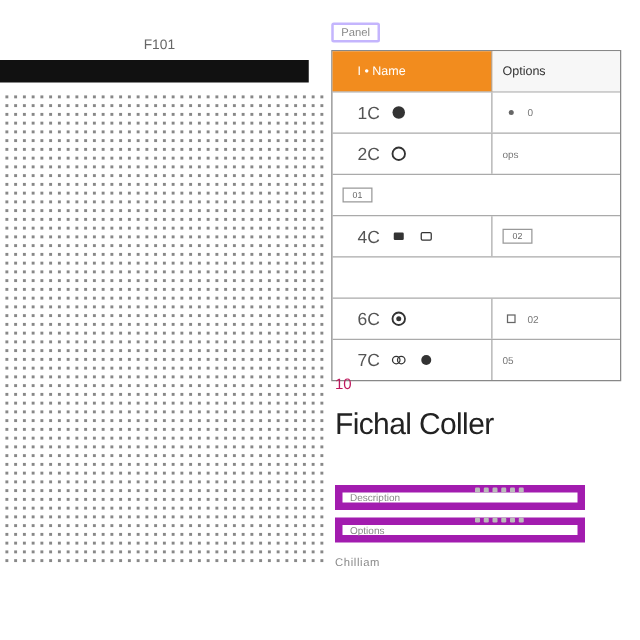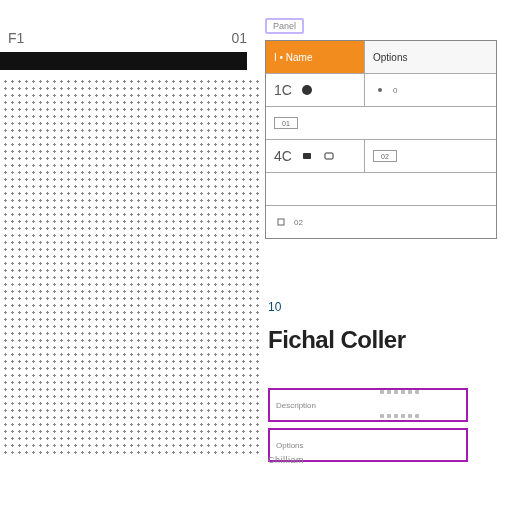--- a/index.html
+++ b/index.html
@@ -1,44 +1,44 @@
 <!DOCTYPE html>
 <html><head>
 <meta charset="utf-8">
 <style>
 html,body{margin:0;padding:0;width:512px;height:512px;background:#fff;font-family:-apple-system,BlinkMacSystemFont,"Segoe UI",sans-serif;overflow:hidden}
 .canvas{position:relative;width:512px;height:512px}
 .left-panel{position:absolute;left:0;top:30px;width:255px}
-.left-header{font-size:14px;color:#666;padding:0 8px 6px 8px;display:flex;justify-content:space-between}
+.left-header{font-size:11px;color:#666;padding:0 8px 6px 8px;display:flex;justify-content:center}
 .black-bar{height:18px;background:#111;width:255px;margin-left:-8px}
 .dot-grid{width:260px;height:380px;margin-top:6px;background-image:radial-gradient(circle,#888 1.2px,transparent 1.2px);background-size:7px 7px;background-position:2px 2px}
 .top-badge{position:absolute;left:265px;top:18px;font-size:9px;color:#888;border:2px solid #c4b5fd;padding:1px 6px;border-radius:2px}
 .table{position:absolute;left:265px;top:40px;width:230px;border:1px solid #888;font-size:11px}
 .trow{display:flex;border-bottom:1px solid #aaa;height:32px;align-items:center}
 .trow:last-child{border-bottom:none}
-.tcell-a{width:99px;border-right:1px solid #aaa;height:100%;display:flex;align-items:center;padding:0 8px;gap:8px;box-sizing:border-box}
+.tcell-a{width:128px;border-right:1px solid #aaa;height:100%;display:flex;align-items:center;padding:0 20px;gap:8px;box-sizing:border-box}
 .tcell-b{flex:1;height:100%;display:flex;align-items:center;padding:0 8px;box-sizing:border-box;gap:6px}
 .hdr .tcell-a{background:#f28c1e;color:#fff;font-size:10px;justify-content:flex-start}
 .hdr .tcell-b{background:#f7f7f7;font-size:10px;color:#333}
 .ico{width:14px;height:14px;display:flex;align-items:center;justify-content:center}
 .ico svg{width:14px;height:14px}
 .lbl{font-size:14px;color:#555}
 .small-txt{font-size:8px;color:#777}
 .tiny-box{width:22px;height:10px;border:1px solid #999;font-size:7px;display:flex;align-items:center;justify-content:center;color:#666}
-.num10{position:absolute;left:268px;top:300px;font-size:12px;color:#0c4a6e}
+.num10{position:absolute;left:268px;top:300px;font-size:12px;color:#be185d}
 .title-block{position:absolute;left:268px;top:326px}
-.big-title{font-size:24px;font-weight:700;color:#222;letter-spacing:-0.5px}
+.big-title{font-size:24px;font-weight:400;color:#222;letter-spacing:-0.5px}
 .sub-title{font-size:14px;color:#666;margin-top:-2px}
 .fields{position:absolute;left:268px;top:388px;width:200px}
-.field{height:34px;border:2px solid #a21caf;margin-bottom:6px;display:flex;align-items:center;padding:0 6px;font-size:8px;color:#888;box-sizing:border-box}
+.field{height:20px;border:6px solid #a21caf;margin-bottom:6px;display:flex;align-items:center;padding:0 6px;font-size:8px;color:#888;box-sizing:border-box}
 .dots-row{position:absolute;left:380px;top:390px;display:flex;gap:3px}
 .dots-row .d{width:4px;height:4px;background:#bbb;border-radius:1px}
 .dots-row2{position:absolute;left:380px;top:414px;display:flex;gap:3px}
 .dots-row2 .d{width:4px;height:4px;background:#bbb;border-radius:1px}
-.footer-txt{position:absolute;left:268px;top:455px;font-size:9px;color:#888;letter-spacing:0.5px}
+.footer-txt{position:absolute;left:268px;top:445px;font-size:9px;color:#888;letter-spacing:0.5px}
 </style>
 </head>
 <body>
 <div class="canvas">
 
 <div class="left-panel">
   <div class="left-header">
     <span>F1</span>
     <span>01</span>
   </div>
@@ -70,20 +70,33 @@
     <div class="tcell-b">
           <span class="ico">
             <svg viewBox="0 0 14 14">
               <circle cx="7" cy="7" r="2" fill="#666"></circle>
             </svg>
           </span>
           <span class="small-txt">0</span>
         </div>
   </div>
 
+  <div class="trow">
+    <div class="tcell-a">
+      <span class="lbl">2C</span>
+      <span class="ico">
+            <svg viewBox="0 0 14 14">
+              <circle cx="7" cy="7" r="5" fill="none" stroke="#333" stroke-width="1.5"></circle>
+            </svg>
+          </span>
+    </div>
+    <div class="tcell-b">
+          <span class="small-txt">ops</span>
+        </div>
+  </div>
 
   <div class="trow">
     <div class="tcell-b">
           <span class="tiny-box">01</span>
         </div>
   </div>
 
   <div class="trow">
     <div class="tcell-a">
       <span class="lbl">4C</span>
@@ -100,30 +113,58 @@
     </div>
     <div class="tcell-b">
           <span class="tiny-box">02</span>
         </div>
   </div>
 
   <div class="trow">
   </div>
 
   <div class="trow">
+    <div class="tcell-a">
+      <span class="lbl">6C</span>
+      <span class="ico">
+            <svg viewBox="0 0 14 14">
+              <circle cx="7" cy="7" r="5" fill="none" stroke="#333" stroke-width="1.5"></circle>
+              <circle cx="7" cy="7" r="2" fill="#333"></circle>
+            </svg>
+          </span>
+    </div>
     <div class="tcell-b">
           <span class="ico">
             <svg viewBox="0 0 14 14">
               <rect x="4" y="4" width="6" height="6" fill="none" stroke="#666"></rect>
             </svg>
           </span>
           <span class="small-txt">02</span>
         </div>
   </div>
 
+  <div class="trow">
+    <div class="tcell-a">
+      <span class="lbl">7C</span>
+      <span class="ico">
+            <svg viewBox="0 0 14 14">
+              <circle cx="5" cy="7" r="3" fill="none" stroke="#333"></circle>
+              <circle cx="9" cy="7" r="3" fill="none" stroke="#333"></circle>
+            </svg>
+          </span>
+      <span class="ico">
+            <svg viewBox="0 0 14 14">
+              <circle cx="7" cy="7" r="4" fill="#333"></circle>
+            </svg>
+          </span>
+    </div>
+    <div class="tcell-b">
+          <span class="small-txt">05</span>
+        </div>
+  </div>
 </div>
 
 <div class="num10">10</div>
 
 <div class="title-block">
   <div class="big-title">Fichal Coller</div>
 </div>
 
 <div class="fields">
   <div class="field">Description</div>

